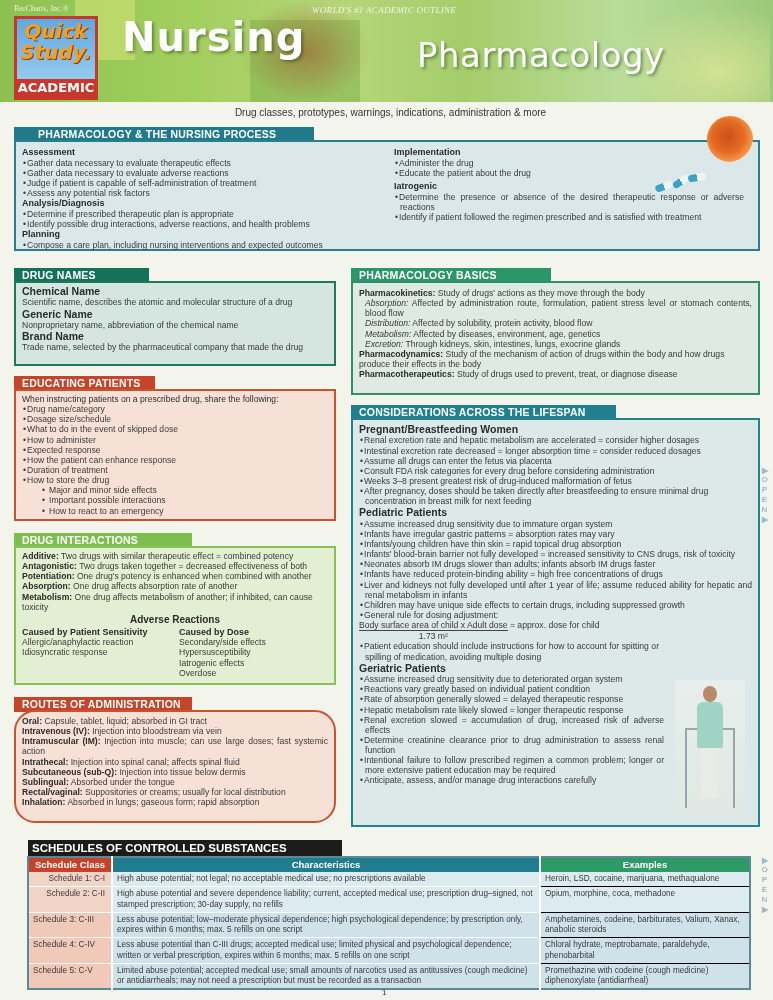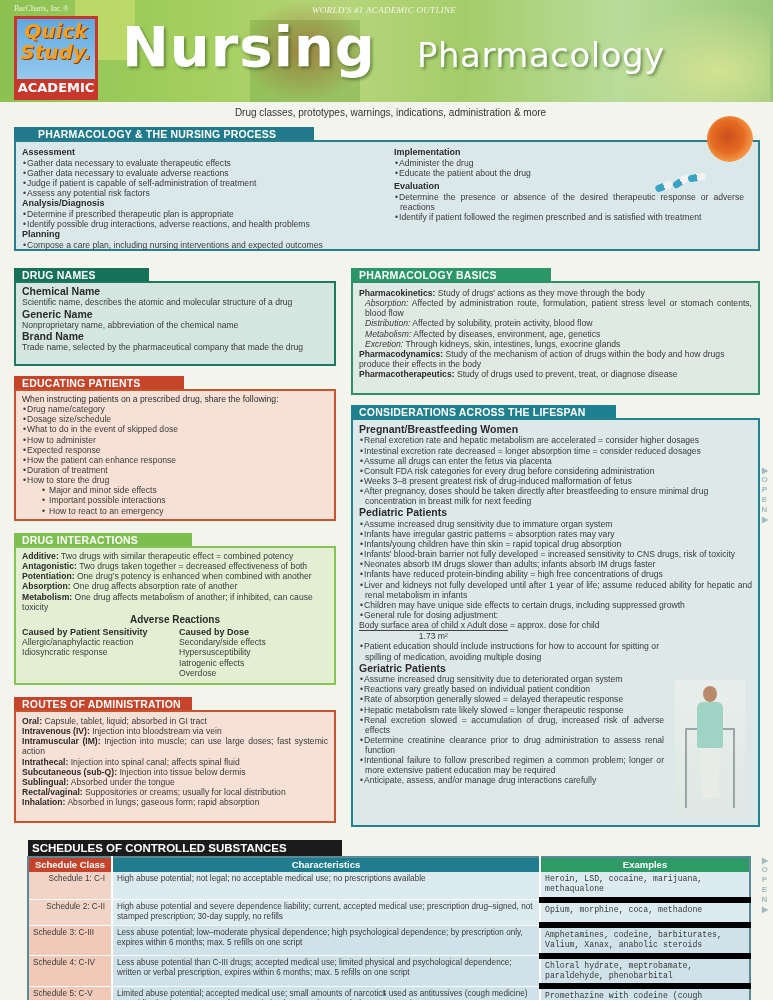--- a/index.html
+++ b/index.html
@@ -13,21 +13,21 @@
   .banner .glow2 { position: absolute; left: 250px; top: 20px; width: 110px; height: 82px; background: rgba(120,170,70,0.45); }
   .banner .pills { position: absolute; left: 240px; top: 0; width: 130px; height: 102px;
     background: radial-gradient(ellipse at 50% 50%, rgba(160,80,40,0.55), rgba(160,90,50,0.0) 70%); }
   .banner .flask { position: absolute; left: 600px; top: 0; width: 170px; height: 102px;
     background: radial-gradient(ellipse at 70% 70%, rgba(220,230,150,0.8), rgba(180,210,150,0.0) 65%); }
   .brand-tag { position: absolute; left: 14px; top: 4px; color: #e9f3d6; font-family: "Liberation Serif", serif; font-size: 8px; }
   .logo { position: absolute; left: 14px; top: 16px; width: 84px; height: 84px; border: 3px solid #c8372c; background: linear-gradient(180deg,#5fa8e0,#a4d4f2); }
   .logo .q { position: absolute; left: 0; top: 2px; width: 78px; text-align: center; font-family: "DejaVu Sans", sans-serif; font-weight: bold; font-style: italic; font-size: 20px; line-height: 21px; color: #f2a022; text-shadow: 1px 1px 0 #8a3a10; }
   .logo .acad { position: absolute; left: 0; bottom: 0; width: 78px; height: 18px; background: #c8372c; color: #fff; font-weight: bold; font-size: 13px; line-height: 18px; text-align: center; font-family: "DejaVu Sans", sans-serif; }
   .worlds { position: absolute; left: 312px; top: 5px; color: #f3f6e5; font-family: "Liberation Serif", serif; font-style: italic; font-size: 9px; letter-spacing: 0.3px; }
-  .title-main { position: absolute; left: 122px; top: 14px; color: #fff; font-family: "DejaVu Sans", sans-serif; font-weight: bold; font-size: 56px; letter-spacing: 1px; text-shadow: 2px 2px 3px rgba(40,70,20,0.5); }
+  .title-main { position: absolute; left: 122px; top: 14px; color: #fff; font-family: "DejaVu Sans", sans-serif; font-weight: bold; font-size: 40px; letter-spacing: 1px; text-shadow: 2px 2px 3px rgba(40,70,20,0.5); }
   .title-sub { position: absolute; left: 417px; top: 35px; color: #fff; font-family: "DejaVu Sans", sans-serif; font-size: 34px; text-shadow: 2px 2px 3px rgba(40,70,20,0.5); letter-spacing: 0.5px; }
   .subtitle { position: absolute; left: 0; top: 107px; width: 773px; text-align: center; font-size: 10px; color: #333; padding-left: 0; }
   .subtitle span { margin-left: 8px; }
 
   
   .panel { position: absolute; }
   .panel .hdr { position: absolute; left: 0; top: 0; height: 15px; color: #fff; font-weight: bold; font-size: 10.5px; line-height: 15px; padding-left: 8px; letter-spacing: 0.2px; }
   .panel .box { position: absolute; left: 0; top: 13px; right: 0; bottom: 0; border: 2px solid; padding: 3px 6px; }
   .blue .hdr { background: #207a8c; }
   .blue .box { border-color: #2a7e8e; background: #dbe8ea; }
@@ -82,21 +82,21 @@
   table.sched { position: absolute; left: 27px; top: 856px; width: 724px; border-collapse: collapse; font-size: 8.2px; border: 2px solid #5a8a98; }
   table.sched th { height: 15px; color: #fff; font-weight: bold; font-size: 9.5px; text-align: center; }
   table.sched th.c1 { background: #c5432a; width: 84px; }
   table.sched th.c2 { background: #1f7d8e; border-left: 2px solid #fff; }
   table.sched th.c3 { background: #2e9a66; border-left: 2px solid #fff; width: 210px; }
   table.sched td { padding: 2px 4px; vertical-align: top; line-height: 1.25; }
   table.sched td.c1 { background: #f2d4c6; text-align: right; padding-right: 6px; border-bottom: 1px solid #fff; }
   table.sched tr.alt td.c1 { text-align: left; background: #f0c9b8; }
   table.sched td.c2 { background: #dcebf0; border-left: 2px solid #fff; border-bottom: 1px solid #fff; }
   table.sched tr.alt td.c2 { background: #cfe2ea; }
-  table.sched td.c3 { background: #dcebf0; border-left: 2px solid #fff; border-bottom: 6px solid #000000; font-family: Liberation Mono, monospace; }
+  table.sched td.c3 { background: #dcebf0; border-left: 2px solid #fff; border-bottom: 1px solid #000000; }
   table.sched tr.alt td.c3 { background: #cfe2ea; }
   .page-num { position: absolute; left: 382px; top: 988px; font-size: 8px; color: #333; }
 </style>
 </head>
 <body>
 
 <div class="banner">
   <div class="glow1"></div>
   <div class="glow2"></div>
   <div class="pills"></div>
@@ -124,21 +124,21 @@
       <div class="sub-h">Analysis/Diagnosis</div>
       <div class="li">Determine if prescribed therapeutic plan is appropriate</div>
       <div class="li">Identify possible drug interactions, adverse reactions, and health problems</div>
       <div class="sub-h">Planning</div>
       <div class="li">Compose a care plan, including nursing interventions and expected outcomes</div>
     </div>
     <div style="position:absolute; left:378px; top:5px; width:350px;">
       <div class="sub-h">Implementation</div>
       <div class="li">Administer the drug</div>
       <div class="li">Educate the patient about the drug</div>
-      <div class="sub-h" style="margin-top:3px;">Evaluation</div>
+      <div class="sub-h" style="margin-top:3px;">Iatrogenic</div>
       <div class="li just">Determine the presence or absence of the desired therapeutic response or adverse reactions</div>
       <div class="li">Identify if patient followed the regimen prescribed and is satisfied with treatment</div>
     </div>
   </div>
 </div>
 
 <div class="bottle">
   <div class="cap"></div>
 </div>
 <div class="capsule" style="left:655px; top:183px;"></div>
@@ -151,21 +151,21 @@
     <div class="sub-h-lg">Chemical Name</div>
     <div>Scientific name, describes the atomic and molecular structure of a drug</div>
     <div class="sub-h-lg">Generic Name</div>
     <div>Nonproprietary name, abbreviation of the chemical name</div>
     <div class="sub-h-lg">Brand Name</div>
     <div>Trade name, selected by the pharmaceutical company that made the drug</div>
   </div>
 </div>
 
 <div class="panel red" style="left:14px; top:376px; width:322px; height:145px;">
-  <div class="hdr" style="width:170px;">EDUCATING PATIENTS</div>
+  <div class="hdr" style="width:141px;">EDUCATING PATIENTS</div>
   <div class="box" style="padding-top:3px;">
     <div style="color:#2b2b2b;">When instructing patients on a prescribed drug, share the following:</div>
     <div class="li">Drug name/category</div>
     <div class="li">Dosage size/schedule</div>
     <div class="li">What to do in the event of skipped dose</div>
     <div class="li">How to administer</div>
     <div class="li">Expected response</div>
     <div class="li">How the patient can enhance response</div>
     <div class="li">Duration of treatment</div>
     <div class="li">How to store the drug</div>
@@ -196,21 +196,21 @@
         <div>Hypersusceptibility</div>
         <div>Iatrogenic effects</div>
         <div>Overdose</div>
       </div>
     </div>
   </div>
 </div>
 
 <div class="panel red" style="left:14px; top:697px; width:322px; height:126px;">
   <div class="hdr" style="width:178px;">ROUTES OF ADMINISTRATION</div>
-  <div class="box" style="padding-top:4px;">
+  <div class="box" style="padding-top:4px;border-radius:21px;">
     <div><span class="b">Oral:</span> <span>Capsule, tablet, liquid; absorbed in GI tract</span></div>
     <div><span class="b">Intravenous (IV):</span> <span>Injection into bloodstream via vein</span></div>
     <div class="just"><span class="b">Intramuscular (IM):</span> <span>Injection into muscle; can use large doses; fast systemic action</span></div>
     <div><span class="b">Intrathecal:</span> <span>Injection into spinal canal; affects spinal fluid</span></div>
     <div><span class="b">Subcutaneous (sub-Q):</span> <span>Injection into tissue below dermis</span></div>
     <div><span class="b">Sublingual:</span> <span>Absorbed under the tongue</span></div>
     <div><span class="b">Rectal/vaginal:</span> <span>Suppositories or creams; usually for local distribution</span></div>
     <div><span class="b">Inhalation:</span> <span>Absorbed in lungs; gaseous form; rapid absorption</span></div>
   </div>
 </div>

